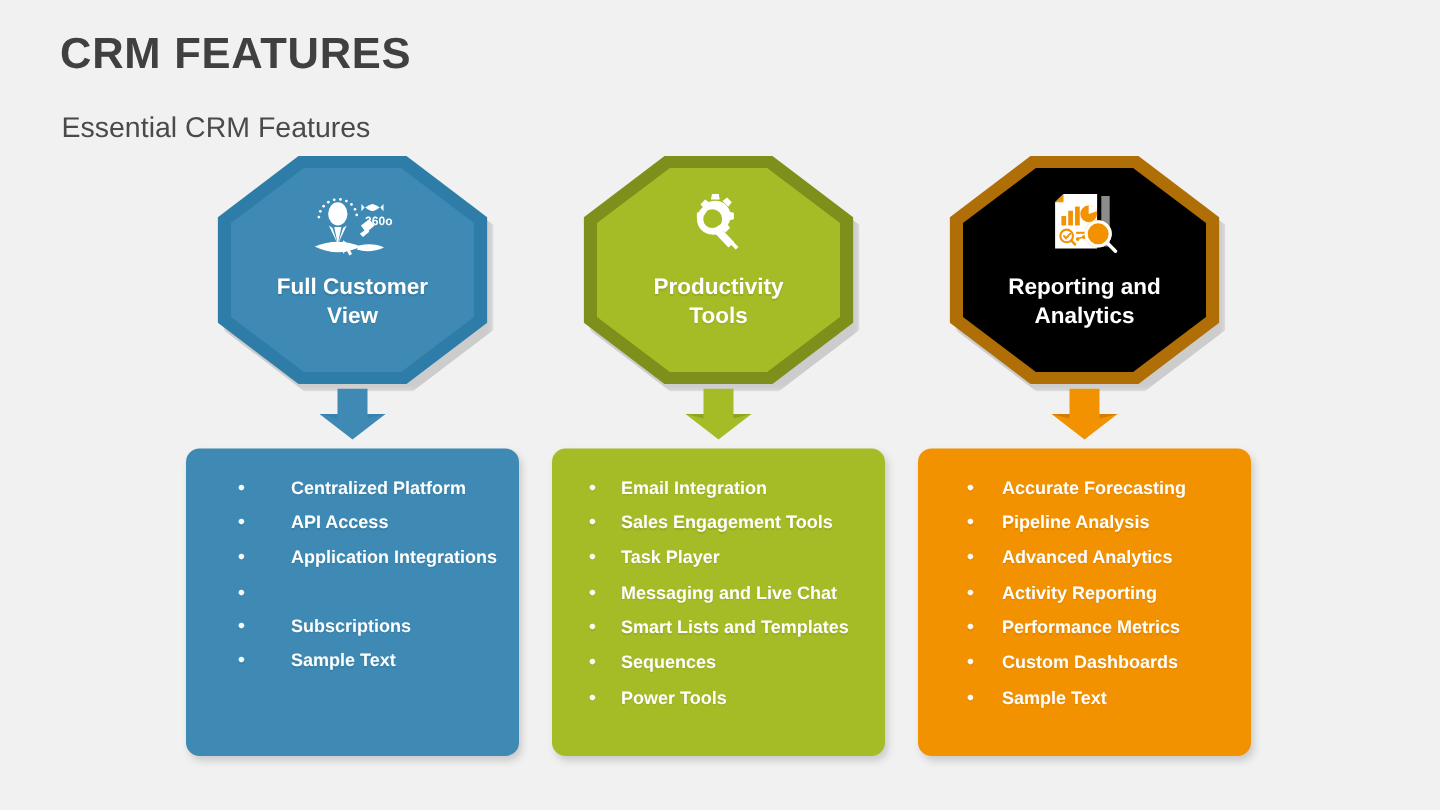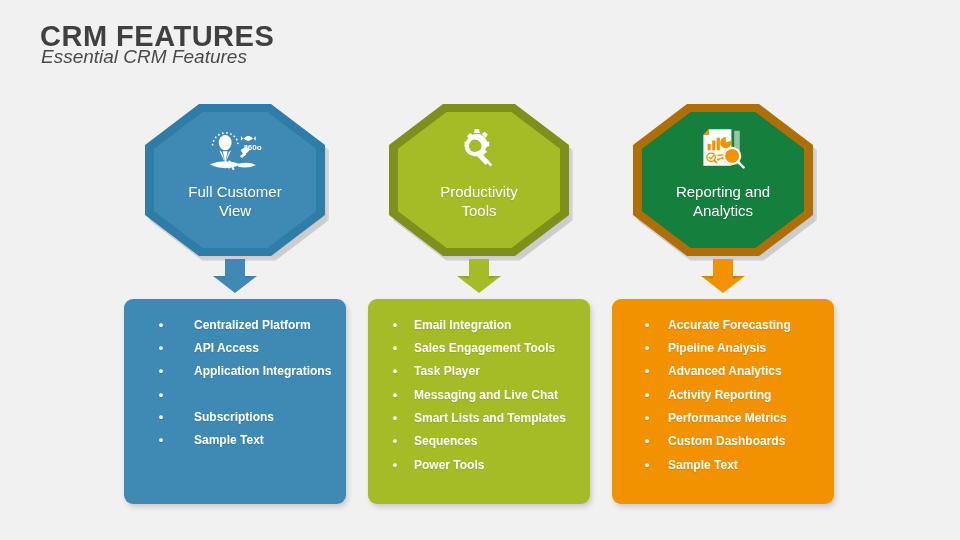--- a/index.html
+++ b/index.html
@@ -11,22 +11,22 @@
   }
   .slide { position: relative; width: 836px; height: 540px; background: #f1f1f1; }
 
   
   .title {
     position: absolute; left: 40px; top: 20px;
     font-size: 29px; font-weight: bold; letter-spacing: 0.5px;
     color: #404040;
   }
   .subtitle {
-    position: absolute; left: 41px; top: 46px;
-    font-size: 19px; font-weight: normal; color: #4a4a4a; font-style: italic;
+    position: absolute; left: 41px; top: 75px;
+    font-size: 19px; font-weight: normal; color: #4a4a4a;
   }
 
   
   .col { position: absolute; top: 104px; width: 222px; }
   .col-1 { left: 124px; }
   .col-2 { left: 368px; }
   .col-3 { left: 612px; }
 
   
   .oct-wrap {
@@ -46,21 +46,21 @@
   .oct-inner {
     position: absolute; left: 9px; top: 8px; width: 162px; height: 136px;
     clip-path: polygon(30% 0%, 70% 0%, 100% 27%, 100% 73%, 70% 100%, 30% 100%, 0% 73%, 0% 27%);
     display: flex; flex-direction: column;
     align-items: center; justify-content: flex-start;
     padding-top: 14px;
   }
   .oct-icon { width: 70px; height: 50px; display: block; }
   .oct-label {
     margin-top: 7px;
-    color: #ffffff; font-weight: normal; font-size: 15px;
+    color: #ffffff; font-weight: bold; font-size: 15px;
     line-height: 1.25; text-align: center; width: 140px;
     text-shadow: 0 1px 1px rgba(0,0,0,0.12);
   }
 
   
   .arrow-wrap { width: 100%; height: 40px; position: relative; margin-top: 3px; }
   .arrow { position: absolute; left: 50%; top: 0; transform: translateX(-50%); }
 
   
   .panel {
@@ -257,21 +257,21 @@
           </li>
       </ul>
     </div>
   </div>
 
   <div class="col col-3">
 
     <div class="oct-wrap">
       <div class="oct-shadow"></div>
       <div class="oct-outer" style="background:#B06F06"></div>
-      <div class="oct-inner" style="background:#15803d">
+      <div class="oct-inner" style="background:#000000">
         <svg class="oct-icon" viewBox="0 0 100 70">
           <g>
 
             <path d="M66 6 h8 v48 h-8 Z" fill="#ffffff" opacity=".55"></path>
 
             <path d="M30 4 h32 v52 h-40 V12 Z" fill="#ffffff"></path>
             <path d="M30 4 v8 h-8 Z" fill="#F39200"></path>
 
             <g fill="#F39200">
               <rect x="28" y="25" width="4.5" height="9"></rect>

